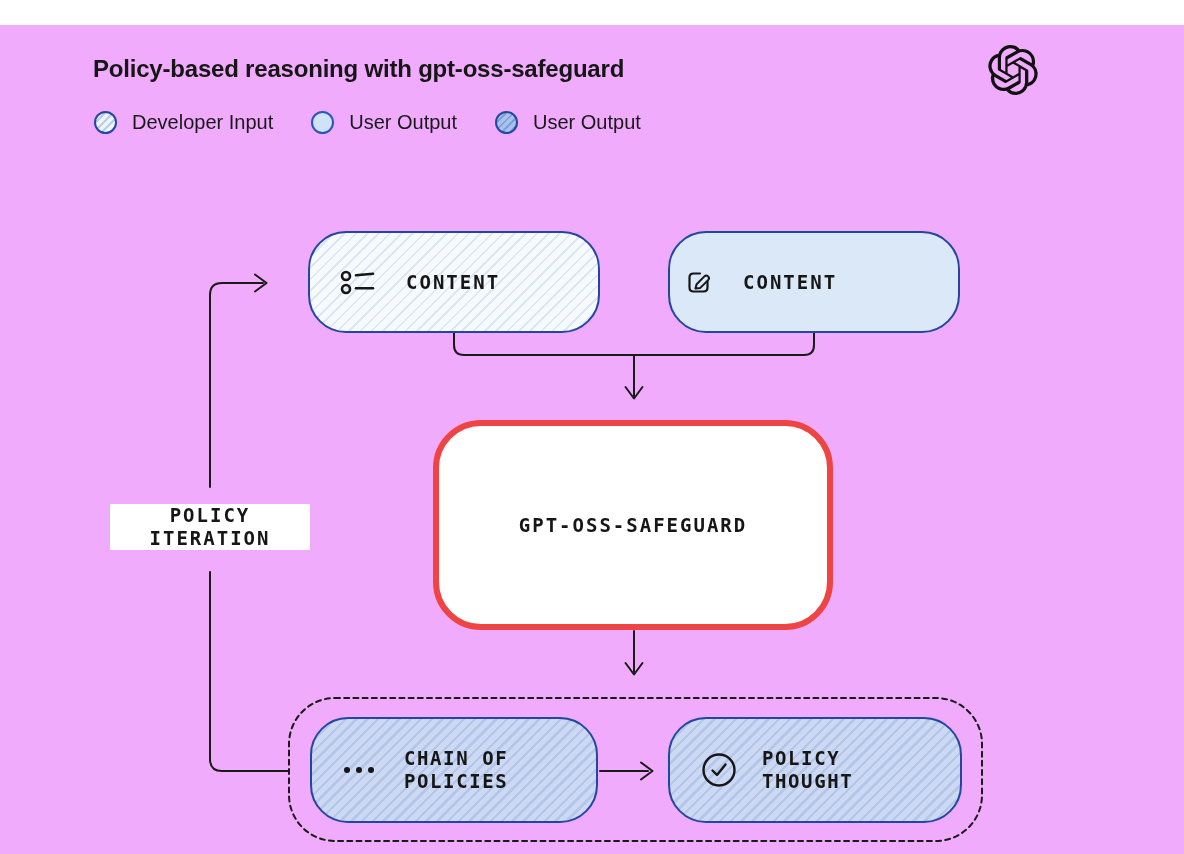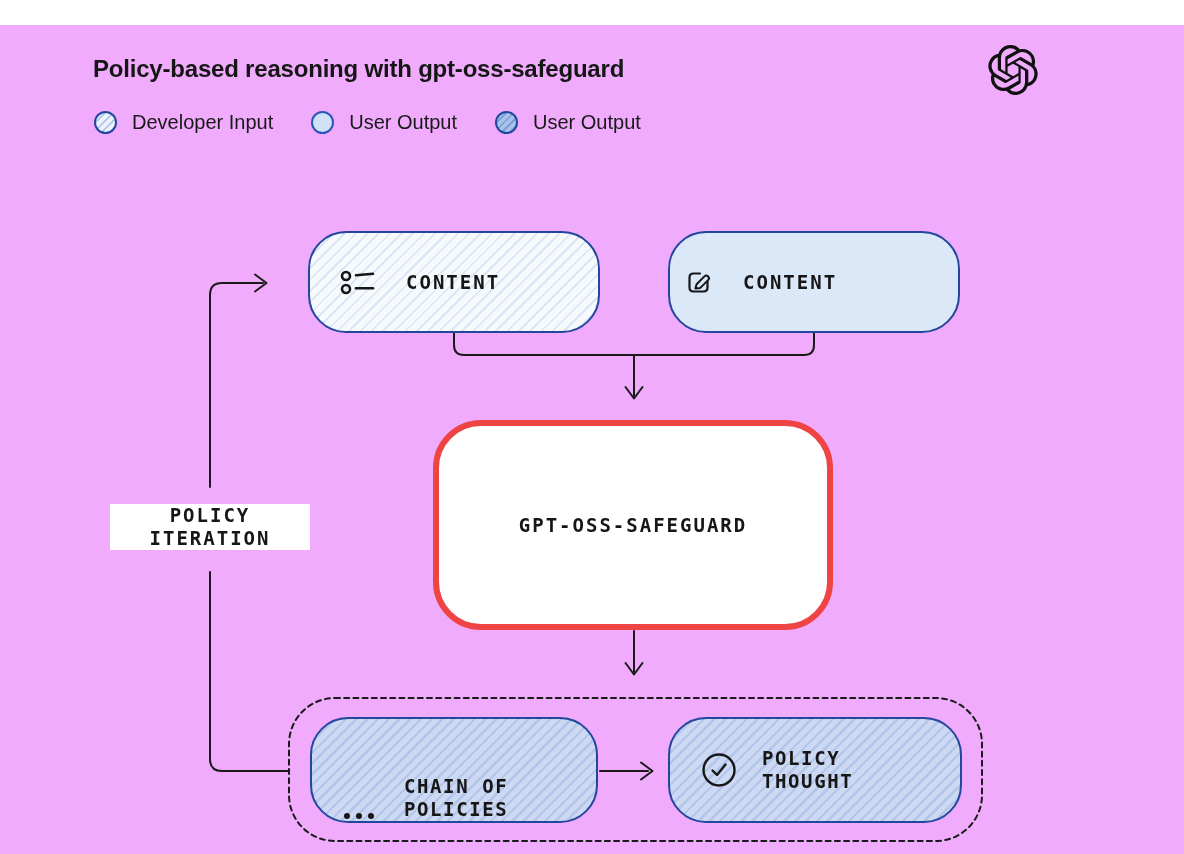--- a/index.html
+++ b/index.html
@@ -22,21 +22,21 @@
   .node{position:absolute;box-sizing:border-box;display:flex;align-items:center;z-index:2;}
   .mono{font-family:"DejaVu Sans Mono",monospace;font-weight:600;color:#161616;}
 
   .node.policies{left:308px;top:206px;width:292px;height:102px;border:2px solid #24479e;border-radius:38px;
     background:repeating-linear-gradient(135deg,#dce7f5 0 1.8px,#f7fafd 1.8px 8px);padding-left:30px;gap:30px;}
   .node.content{left:668px;top:206px;width:292px;height:102px;border:2px solid #24479e;border-radius:38px;
     background:#dbe8f8;padding-left:14px;gap:30px;}
   .node.model{left:433px;top:395px;width:400px;height:210px;border:6px solid #ef4444;border-radius:48px;
     background:#ffffff;justify-content:center;}
   .node.cot{left:310px;top:692px;width:288px;height:106px;border:2px solid #24479e;border-radius:38px;
-    background:repeating-linear-gradient(135deg,#b4c7eb 0 2.4px,#cdd9f2 2.4px 7.6px);padding-left:30px;gap:28px;align-items:flex-end;}
+    background:repeating-linear-gradient(135deg,#b4c7eb 0 2.4px,#cdd9f2 2.4px 7.6px);padding-left:30px;gap:28px;}
   .node.decision{left:668px;top:692px;width:294px;height:106px;border:2px solid #24479e;border-radius:38px;
     background:repeating-linear-gradient(135deg,#b4c7eb 0 2.4px,#cdd9f2 2.4px 7.6px);padding-left:30px;gap:24px;}
 
   .node-label{font-size:19px;letter-spacing:2px;white-space:nowrap;}
   .node-label.two-line{line-height:23px;letter-spacing:1.6px;}
   .node-icon{flex:none;display:block;}
 
   .policy-iteration{position:absolute;left:110px;top:479px;width:200px;text-align:center;z-index:2;
     font-size:19px;letter-spacing:2px;line-height:23px;background:#ffffff;}
 </style>

